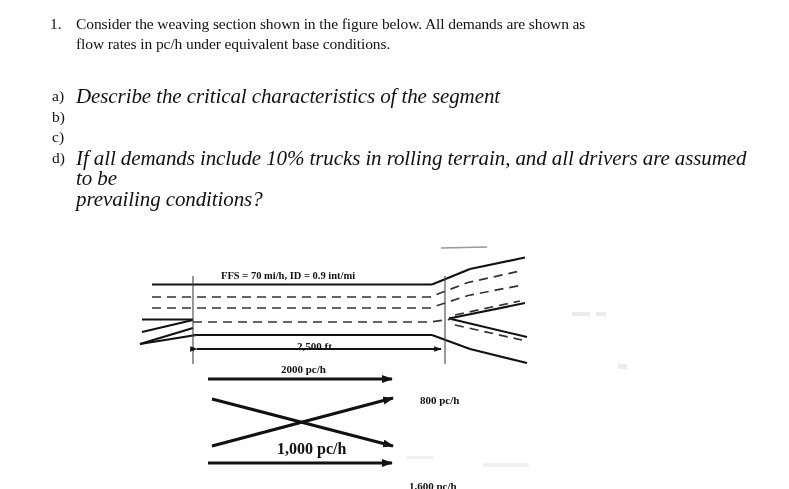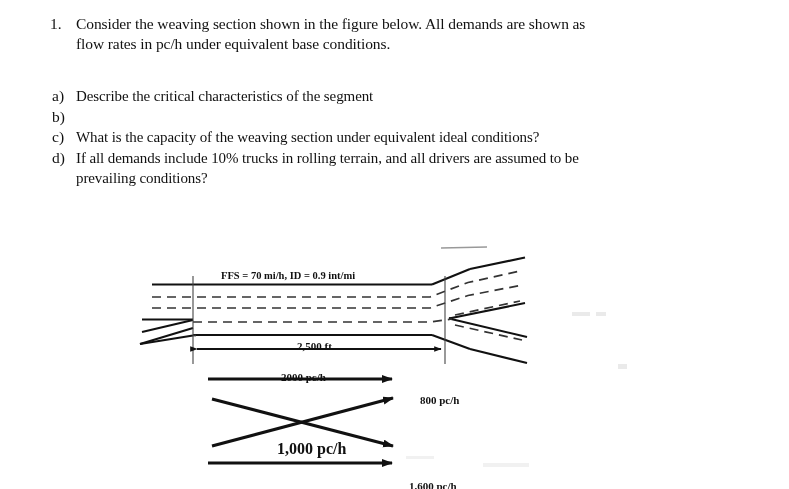--- a/index.html
+++ b/index.html
@@ -32,42 +32,43 @@
   .list-block{
     position:absolute;
     left:52px; top:86px; width:705px;
   }
   .li{display:flex;align-items:flex-start;margin-bottom:0px;}
   .li-mark{
     width:24px;flex:0 0 24px;
     font-size:15.5px;line-height:20.5px;
   }
   .li-text{
-    font-size:15px;line-height:20.5px;
+    font-size:21px;line-height:20.5px;
     letter-spacing:-0.1px;
+    font-style:italic;
   }
   .li-text span.cont{display:block;}
 
   
   .figure{
     position:absolute;
     left:0px; top:232px; width:628px; height:257px;
   }
   .fig-svg{position:absolute;left:0;top:0;}
 
   .lbl{
     position:absolute;
     font-family:"Liberation Serif", serif;
     font-weight:bold;
     color:#111;
     white-space:nowrap;
   }
   .lbl-ffs{left:221px; top:270px; font-size:10.5px;}
   .lbl-len{left:297px; top:341px; font-size:11px;}
-  .lbl-v2000{left:281px; top:363px; font-size:11px;margin-top:8px;}
+  .lbl-v2000{left:281px; top:363px; font-size:11px;}
   .lbl-v800{left:409px; top:394px; font-size:11px;}
   .lbl-v1000{left:277px; top:440px; font-size:16px;}
   .lbl-v1600{left:409px; top:440px; font-size:11px;}
 
   .smudge{
     position:absolute;
     background:#d8d8d8;
     opacity:.55;
   }
 </style>
@@ -100,23 +101,20 @@
         <span>Describe the critical characteristics of the segment</span>
       </div>
     </div>
 
     <div class="li">
       <div class="li-mark">b)</div>
     </div>
 
     <div class="li">
       <div class="li-mark">c)</div>
-      <div class="li-text">
-        <span>What is the capacity of the weaving section under equivalent ideal conditions?</span>
-      </div>
     </div>
 
     <div class="li">
       <div class="li-mark">d)</div>
       <div class="li-text">
         <span>If all demands include 10% trucks in rolling terrain, and all drivers are assumed to be</span>
         <span class="cont">prevailing conditions?</span>
       </div>
     </div>
 

